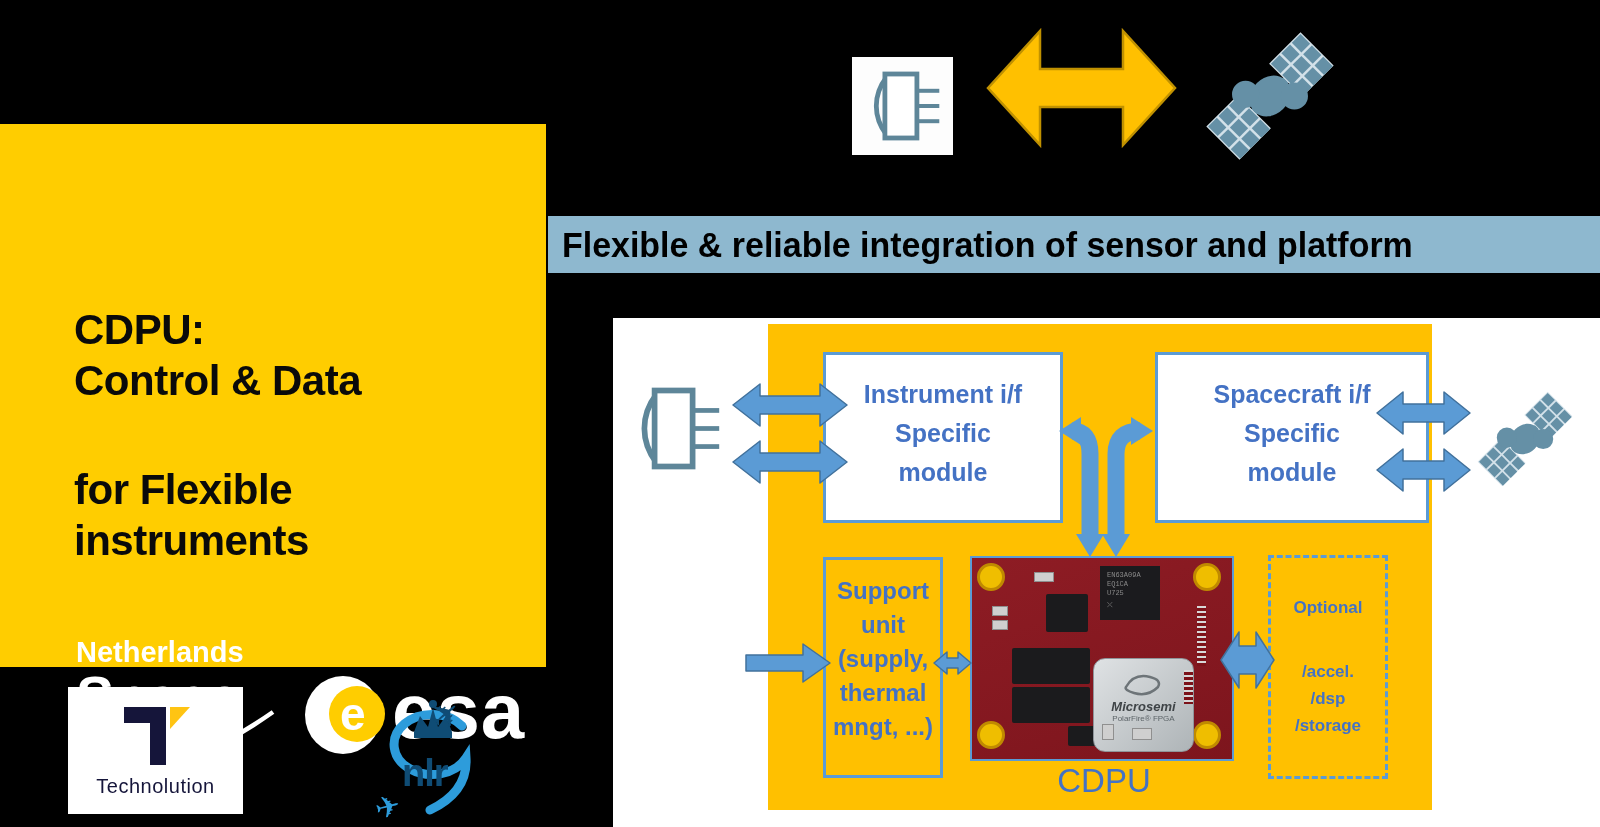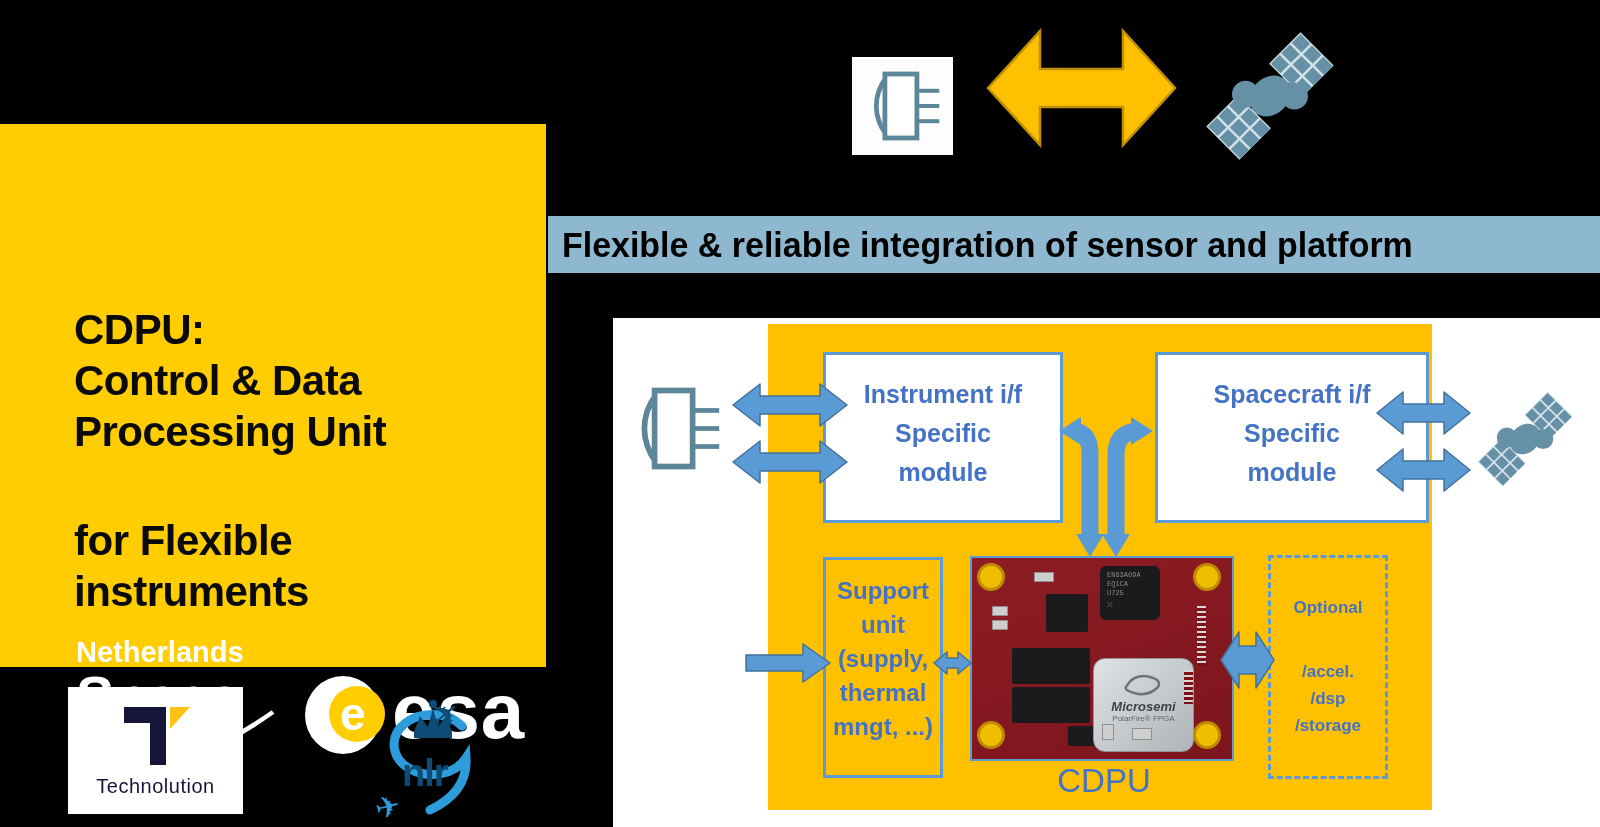--- a/index.html
+++ b/index.html
@@ -68,37 +68,36 @@
          background:linear-gradient(160deg,#8e1c24,#7d151d);}
   .hole{position:absolute;width:28px;height:28px;border-radius:50%;
         background:#EFBE00;border:3px solid #C08A00;box-sizing:border-box;}
   #chip-main{position:absolute;left:121px;top:64px;width:99px;height:92px;border-radius:12px;
              background:linear-gradient(135deg,#dfe2e4,#aeb4b7);border:1px solid #8f959a;
              text-align:center;color:#3f4447;margin-top:36px;}
   #chip-main .brand{margin-top:40px;font-size:13px;font-weight:bold;font-style:italic;}
   #chip-main .model{font-size:8px;color:#5d6468;}
   #chip-top{position:absolute;left:128px;top:8px;width:60px;height:54px;background:#1b1b1e;
             color:#8a8a8a;font-size:7px;line-height:9px;padding:5px 0 0 7px;box-sizing:border-box;
-            font-family:"Liberation Mono",monospace;border-radius:6px;}
+            font-family:"Liberation Mono",monospace;}
   .chip-black{position:absolute;background:#1b1b1d;border-radius:2px;}
   .pinstrip{position:absolute;width:9px;background:repeating-linear-gradient(#d8d8d8 0 2px,#7c1219 2px 5px);}
   .passive{position:absolute;background:#cfcfcf;border:1px solid #8f8f8f;}
   svg{display:block;}
   #arrow-overlay{left:0;top:0;pointer-events:none;}
 </style>
 </head>
 <body>
 
 <div id="stage">
 
   <div class="abs" id="title-panel">
     <div class="abs" id="title-text">
       <div>CDPU:</div>
       <div>Control &amp; Data</div>
-      <div>Processing Unit</div>
       <div class="title-gap"></div>
       <div>for Flexible</div>
       <div>instruments</div>
     </div>
 
     <div class="abs" id="nso-logo">
       <div class="abs" id="nso-line1">Netherlands</div>
       <div class="abs" id="nso-line2">Space</div>
       <div class="abs" id="nso-line3">Office</div>
       <svg class="abs" id="nso-swoosh" width="205" height="90" viewBox="0 0 205 90">

